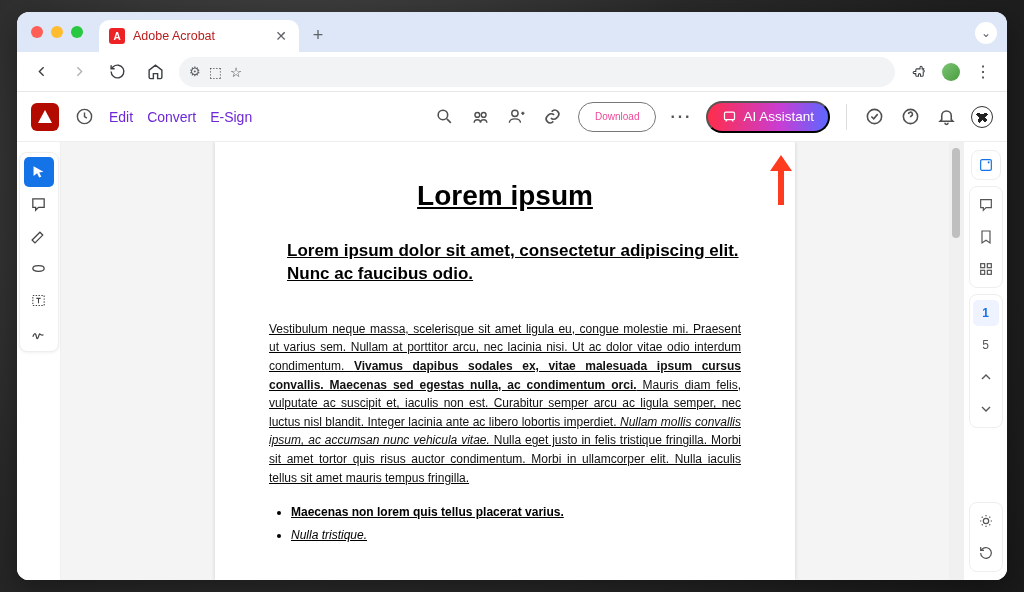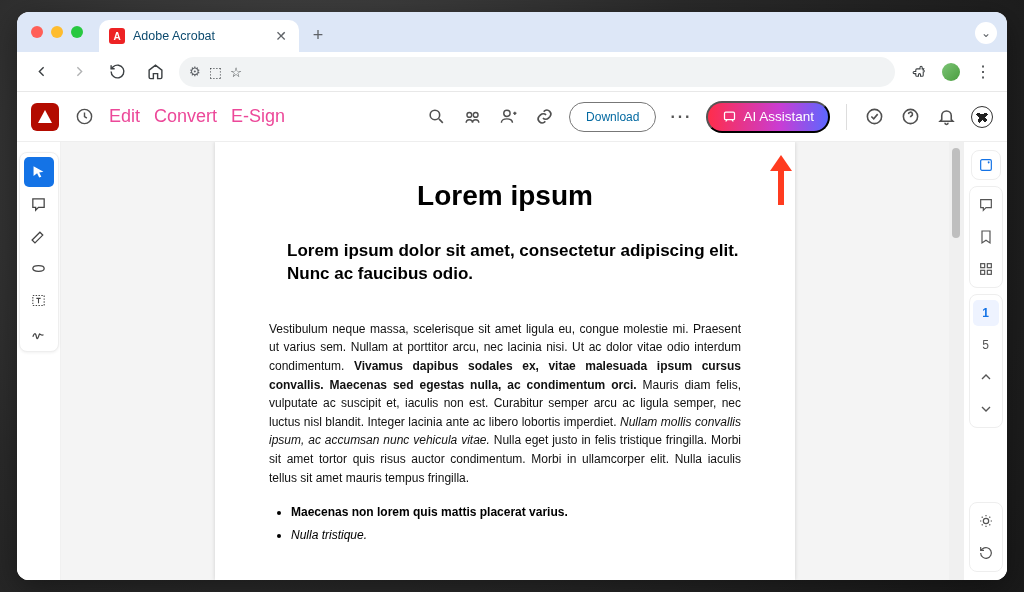--- a/index.html
+++ b/index.html
@@ -8,55 +8,55 @@
   .window {
     width: 990px; height: 568px; background: #fff; border-radius: 12px;
     box-shadow: 0 8px 30px rgba(0,0,0,0.4); overflow: hidden; display:flex; flex-direction:column;
   }
   .tabstrip { height: 40px; background: #dde7f7; display:flex; align-items:center; padding: 0 8px; gap:6px; position:relative;}
   .mac-dots { display:flex; gap:8px; margin-left:6px; margin-right:10px;}
   .dot { width:12px; height:12px; border-radius:50%; }
   .dot.red{background:#ff5f57;} .dot.yellow{background:#febc2e;} .dot.green{background:#28c840;}
   .tab { background:#fff; height:32px; border-radius:10px 10px 0 0; display:flex; align-items:center; padding:0 10px; gap:8px; margin-top:8px; width:200px;}
   .tab-icon { width:16px;height:16px;background:#ed2224;border-radius:3px;display:flex;align-items:center;justify-content:center;color:#fff;font-size:10px;font-weight:bold;}
-  .tab-title { font-size:12.5px; color:#0c4a6e; flex:1; white-space:nowrap; overflow:hidden; text-overflow:ellipsis;}
+  .tab-title { font-size:12.5px; color:#b91c1c; flex:1; white-space:nowrap; overflow:hidden; text-overflow:ellipsis;}
   .tab-close { font-size:14px; color:#5f6368; cursor:pointer; padding:0 2px;}
   .tab-plus { width:26px;height:26px;display:flex;align-items:center;justify-content:center;font-size:18px;color:#5f6368;border-radius:50%; margin-top:6px;}
   .tabstrip .chev { position:absolute; right:10px; top:10px; width:22px;height:22px;border-radius:50%;background:#fff;display:flex;align-items:center;justify-content:center;font-size:12px;color:#5f6368;}
 
   .addrbar { height:40px; background:#fff; display:flex; align-items:center; padding:0 10px; gap:10px; border-bottom:1px solid #e8e8e8;}
   .addr-btn { width:28px;height:28px;display:flex;align-items:center;justify-content:center;color:#3c4043;border-radius:50%;}
   .addr-btn svg{width:17px;height:17px;}
   .addr-field { flex:1; height:30px; background:#f1f3f4; border-radius:16px; display:flex; align-items:center; padding:0 10px; gap:8px; font-size:13.5px; color:#3c4043;}
   .addr-field .secure{font-size:13px;color:#5f6368;}
   .addr-text{flex:1;white-space:nowrap;overflow:hidden;text-overflow:ellipsis;}
   .addr-icons { display:flex; gap:4px; align-items:center;}
 
   .apptoolbar { height:50px; background:#fff; display:flex; align-items:center; padding:0 14px; gap:14px; border-bottom:1px solid #eee;}
   .logo { width:28px;height:28px;background:#b30b00;border-radius:6px;display:flex;align-items:center;justify-content:center;}
   .logo-triangle{width:0;height:0;border-left:7px solid transparent;border-right:7px solid transparent;border-bottom:13px solid #fff;}
-  .tb-link{font-size:18px;color:#ec4899;cursor:pointer;}
+  .tb-link{font-size:14px;color:#6d28d9;cursor:pointer;}
   .tb-spacer{flex:1;}
   .tb-icon{width:22px;height:22px;display:flex;align-items:center;justify-content:center;color:#505050;}
   .tb-icon svg{width:19px;height:19px;}
-  .download-btn{height:30px;padding:0 16px;border:1.5px solid #777;border-radius:16px;display:flex;align-items:center;font-size:12px;color:#0369a1;background:#fff;}
+  .download-btn{height:30px;padding:0 16px;border:1.5px solid #777;border-radius:16px;display:flex;align-items:center;font-size:10px;color:#ec4899;background:#fff;}
   .ai-btn{height:32px;padding:0 14px;border-radius:16px;display:flex;align-items:center;gap:6px;font-size:13.5px;color:#fff;background:linear-gradient(90deg,#ff2d4b 0%,#c93dd4 60%,#5c67ff 100%);font-weight:500;}
   .divider-v{width:1px;height:26px;background:#ddd;margin:0 2px;}
   .soccer{width:22px;height:22px;border-radius:50%;background:#fff;border:1.5px solid #333;position:relative;overflow:hidden;}
   .soccer::before{content:"";position:absolute;inset:4px;background:radial-gradient(circle at 50% 50%, #222 0 3px, transparent 3px), radial-gradient(circle at 20% 30%, #222 0 2px, transparent 2px),radial-gradient(circle at 80% 30%, #222 0 2px, transparent 2px),radial-gradient(circle at 30% 80%, #222 0 2px, transparent 2px),radial-gradient(circle at 75% 75%, #222 0 2px, transparent 2px);}
 
   .workarea{flex:1; display:flex; background:#fff; overflow:hidden;}
   .leftbar{width:44px;background:#fff;display:flex;flex-direction:column;align-items:center;padding-top:10px;gap:6px;border-right:1px solid #f0f0f0;}
   .leftbar .tool{width:30px;height:30px;border-radius:5px;display:flex;align-items:center;justify-content:center;color:#444;}
   .leftbar .tool.active{background:#1473e6;color:#fff;}
   .leftbar .tool svg{width:17px;height:17px;}
   .leftbar-box{background:#fff;border:1px solid #eee;border-radius:8px;box-shadow:0 1px 3px rgba(0,0,0,0.06);padding:4px;display:flex;flex-direction:column;gap:2px;}
 
   .center{flex:1;background:#f4f4f4;display:flex;justify-content:center;overflow:hidden;position:relative;}
-  .page{width:580px;background:#fff;margin-top:0;box-shadow:0 0 4px rgba(0,0,0,0.15);padding:38px 54px;}
+  .page{width:580px;background:#fff;margin-top:0;box-shadow:0 0 4px rgba(0,0,0,0.15);padding:38px 54px;text-decoration:underline;}
   .doc-title{font-size:28px;font-weight:700;text-align:center;margin-bottom:28px;}
   .doc-sub{font-size:17px;font-weight:700;text-align:left;margin:0 0 34px 18px;line-height:1.35;}
   .doc-body{font-size:12px;line-height:1.55;text-align:justify;color:#111;margin-bottom:14px;}
   .doc-body .b{font-weight:700;}
   .doc-body .i{font-style:italic;}
   .doc-list{margin-left:22px;font-size:12px;line-height:1.9;}
   .doc-list li.b{font-weight:700;}
   .doc-list li.i{font-style:italic;}
 
   .scroll-track{width:14px;background:#f0f0f0;position:relative;}
@@ -244,21 +244,21 @@
     </div>
 
     <div class="center">
       <div class="page">
         <div class="doc-title">Lorem ipsum</div>
         <div class="doc-sub">Lorem ipsum dolor sit amet, consectetur adipiscing elit. Nunc ac faucibus odio.</div>
         <p class="doc-body">
           <span>Vestibulum neque massa, scelerisque sit amet ligula eu, congue molestie mi. Praesent ut varius sem. Nullam at porttitor arcu, nec lacinia nisi. Ut ac dolor vitae odio interdum condimentum. </span><span class="b">Vivamus dapibus sodales ex, vitae malesuada ipsum cursus convallis. Maecenas sed egestas nulla, ac condimentum orci.</span><span> Mauris diam felis, vulputate ac suscipit et, iaculis non est. Curabitur semper arcu ac ligula semper, nec luctus nisl blandit. Integer lacinia ante ac libero lobortis imperdiet. </span><span class="i">Nullam mollis convallis ipsum, ac accumsan nunc vehicula vitae.</span><span> Nulla eget justo in felis tristique fringilla. Morbi sit amet tortor quis risus auctor condimentum. Morbi in ullamcorper elit. Nulla iaculis tellus sit amet mauris tempus fringilla.</span>
         </p>
         <ul class="doc-list">
-          <li class="b">Maecenas non lorem quis mattis placerat varius.</li>
+          <li class="b">Maecenas non lorem quis tellus placerat varius.</li>
           <li class="i">Nulla tristique.</li>
         </ul>
       </div>
     </div>
 
     <div class="scroll-track">
       <div class="scroll-thumb"></div>
     </div>
 
     <div class="rightbar">

